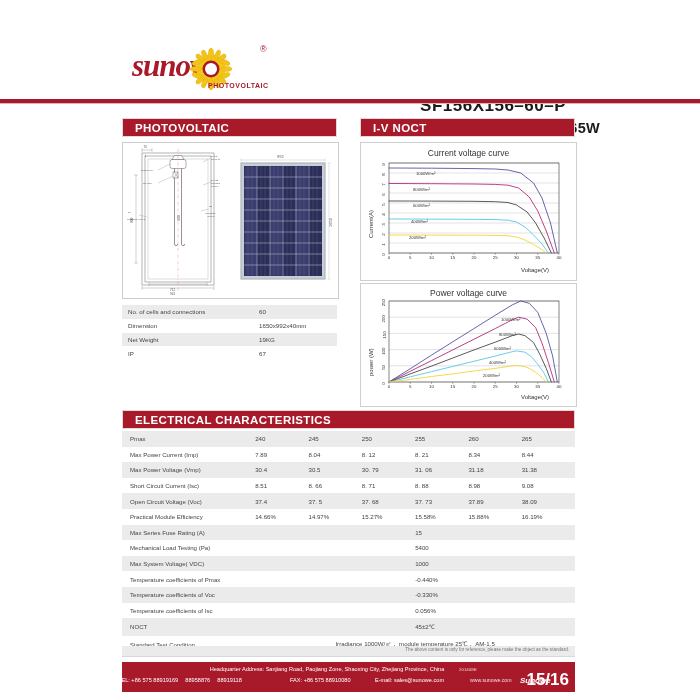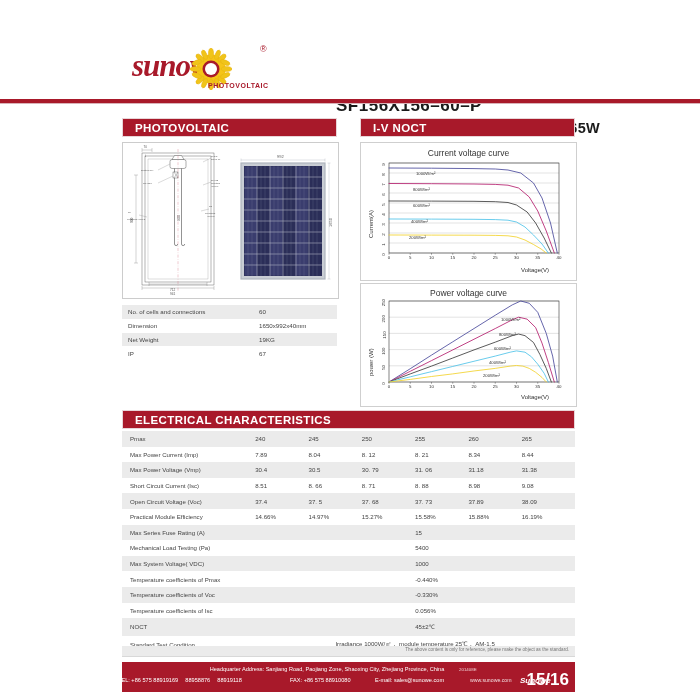--- a/index.html
+++ b/index.html
@@ -6,21 +6,21 @@
   body{width:700px;height:700px;font-family:"Liberation Sans",sans-serif;color:#333;position:relative;overflow:hidden;}
   .page{position:absolute;left:0;top:0;width:700px;height:700px;background:#fff;}
 
   
   .header{position:absolute;left:0;top:38px;width:700px;height:60px;}
   .logo-wrap{position:absolute;left:132px;top:4px;width:170px;height:52px;}
   .logo-text{position:absolute;left:0;top:6px;font-family:"Liberation Serif",serif;font-style:italic;font-weight:bold;font-size:31px;color:#a8192a;letter-spacing:-1px;}
   .logo-sun{position:absolute;left:58px;top:6px;width:42px;height:42px;}
   .logo-reg{position:absolute;left:128px;top:2px;font-size:9px;color:#a8192a;}
   .logo-sub{position:absolute;left:76px;top:40px;font-size:7px;font-weight:bold;letter-spacing:0.5px;color:#a8192a;}
-  .model{position:absolute;left:336px;top:58px;width:230px;text-align:left;font-size:17px;font-weight:bold;color:#1a1a1a;letter-spacing:0.5px;}
+  .model{position:absolute;left:336px;top:58px;width:230px;text-align:right;font-size:17px;font-weight:bold;color:#1a1a1a;letter-spacing:0.5px;}
   .model-sub{position:absolute;left:286px;top:80px;width:330px;text-align:center;font-size:10.5px;color:#222;}
   .watt{position:absolute;left:500px;top:82px;width:100px;text-align:right;font-size:14.5px;font-weight:bold;color:#1a1a1a;letter-spacing:0.3px;}
   .header-rule{position:absolute;left:0;top:99px;width:700px;height:4px;background:#a8192a;}
   .header-rule2{position:absolute;left:0;top:103px;width:700px;height:1px;background:#d9b3b8;}
 
   
   .bar{position:absolute;height:19px;background:#a8192a;color:#fff;font-size:11.5px;font-weight:bold;letter-spacing:0.4px;line-height:19px;padding-left:12px;box-sizing:border-box;border:1px solid #e8d5d8;}
   #bar-measure{left:122px;top:118px;width:215px;}
   #bar-iv{left:360px;top:118px;width:215px;}
   #bar-elec{left:122px;top:410px;width:453px;}

